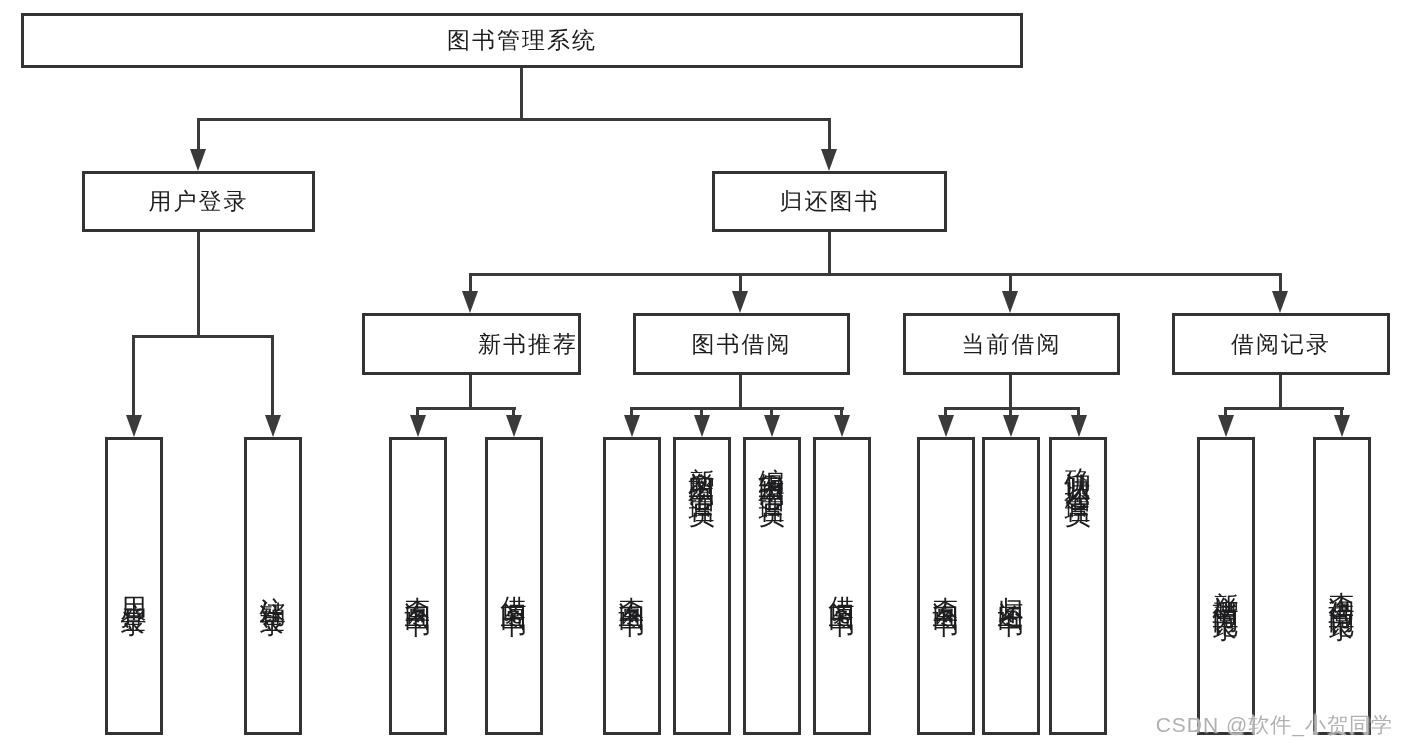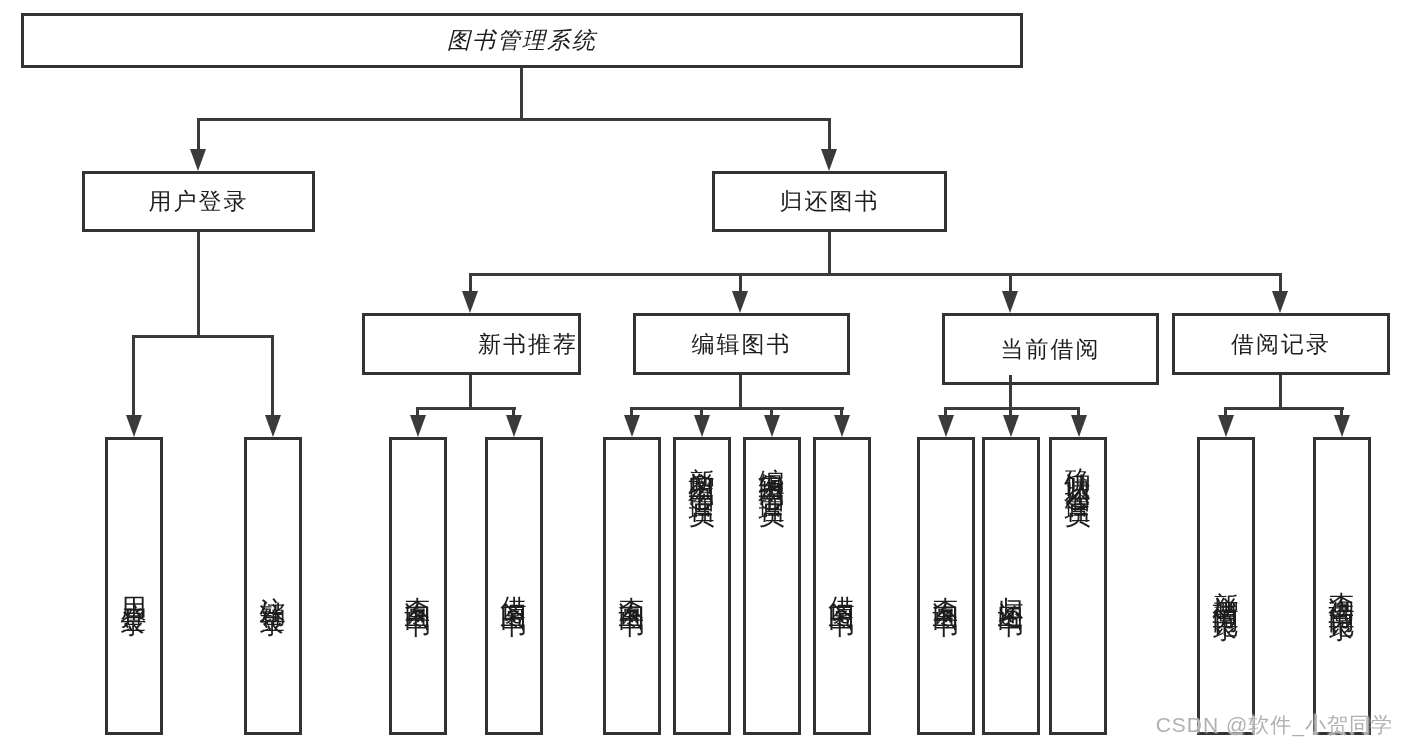--- a/index.html
+++ b/index.html
@@ -32,41 +32,41 @@
     position:absolute;right:12px;bottom:8px;
     font-size:21px;color:#b0b0b0;letter-spacing:1px;white-space:nowrap;
     text-shadow:1px 1px 2px rgba(255,255,255,0.95), -1px -1px 2px rgba(255,255,255,0.95);
   }
 </style>
 </head>
 <body>
 
 <div class="stage">
 
-  <div class="box" style="left:21px;top:13px;width:1002px;height:55px;font-style:italic;">
+  <div class="box" style="left:21px;top:13px;width:1002px;height:55px;">
     <span class="hlabel">图书管理系统</span>
   </div>
 
   <div class="box" style="left:82px;top:171px;width:233px;height:61px;">
     <span class="hlabel">用户登录</span>
   </div>
 
   <div class="box" style="left:712px;top:171px;width:235px;height:61px;">
     <span class="hlabel">归还图书</span>
   </div>
 
   <div class="box" style="left:362px;top:313px;width:219px;height:62px;justify-content:flex-end;">
     <span class="hlabel">新书推荐</span>
   </div>
 
   <div class="box" style="left:633px;top:313px;width:217px;height:62px;">
-    <span class="hlabel">编辑图书</span>
+    <span class="hlabel">图书借阅</span>
   </div>
 
-  <div class="box" style="left:903px;top:313px;width:217px;height:72px;margin-left:39px;">
+  <div class="box" style="left:903px;top:313px;width:217px;height:62px;">
     <span class="hlabel">当前借阅</span>
   </div>
 
   <div class="box" style="left:1172px;top:313px;width:218px;height:62px;">
     <span class="hlabel">借阅记录</span>
   </div>
 
   <div class="box leaf" style="left:105px;top:437px;width:58px;height:298px;">
     <span class="vtext">用户登录</span>
   </div>

